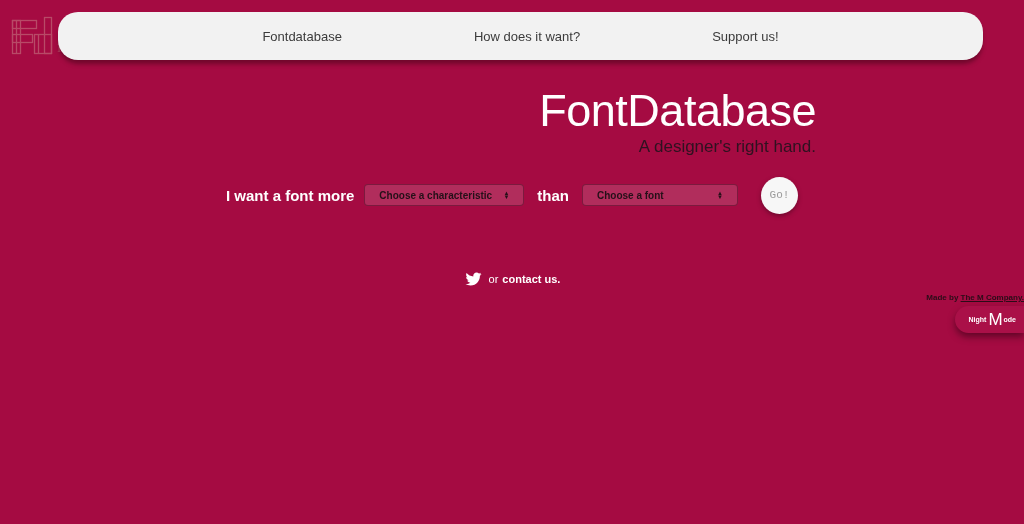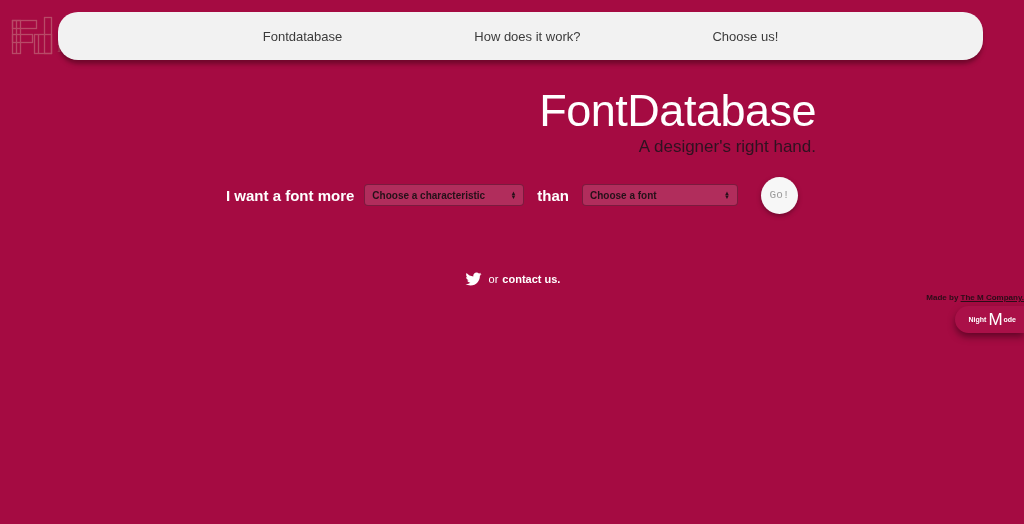--- a/index.html
+++ b/index.html
@@ -54,21 +54,21 @@
   }
   .form-label {
     color:#ffffff; font-size:15px; font-weight:bold; white-space:nowrap;
   }
   .lbl-prefix { margin-right:10px; }
   .lbl-than { margin:0 13px; }
   .select {
     height:22px; background:rgba(255,255,255,0.14);
     border:1px solid rgba(45,0,18,0.40); border-radius:4px;
     display:flex; align-items:center; justify-content:space-between;
-    padding:0 7px; cursor:pointer;
+    padding:0 14px; cursor:pointer;
   }
   .select-characteristic { width:160px; }
   .select-font { width:156px; }
   .select .sel-value {
     font-size:10px; font-weight:bold; color:#241018; white-space:nowrap;
     overflow:hidden;
   }
   .select .arrows {
     display:flex; flex-direction:column; line-height:4px;
     color:#241018; font-size:6px; margin-left:6px;
@@ -129,22 +129,22 @@
         <line x1="5.5" y1="5.5" x2="5.5" y2="38.5"></line>
         <line x1="27.5" y1="19.5" x2="27.5" y2="38.5"></line>
       </g>
     </svg>
   </span>
   <span class="serif-i">I</span>
 </div>
 
 <div class="topbar">
   <span class="nav-link">Fontdatabase</span>
-  <span class="nav-link">How does it work?</span>
-  <span class="nav-link">Choose us!</span>
+  <span class="nav-link">How does it want?</span>
+  <span class="nav-link">Support us!</span>
 </div>
 
 <div class="hero">
   <h1>FontDatabase</h1>
   <div class="tagline">A designer's right hand.</div>
 </div>
 
 <div class="form-row">
   <span class="form-label lbl-prefix">I want a font more</span>
 

